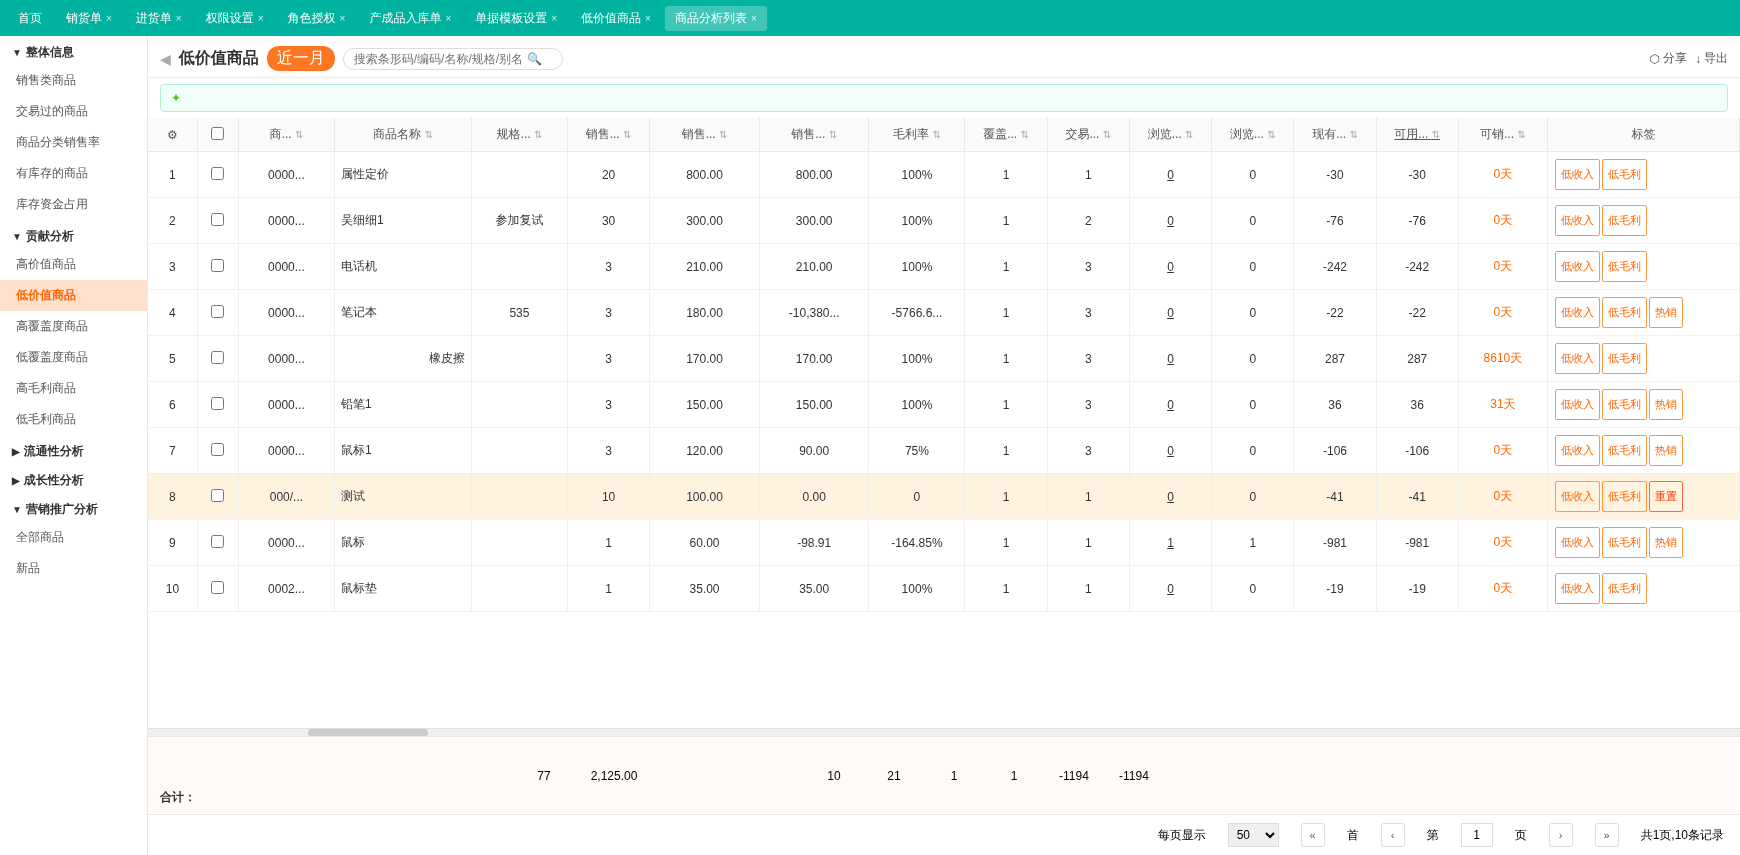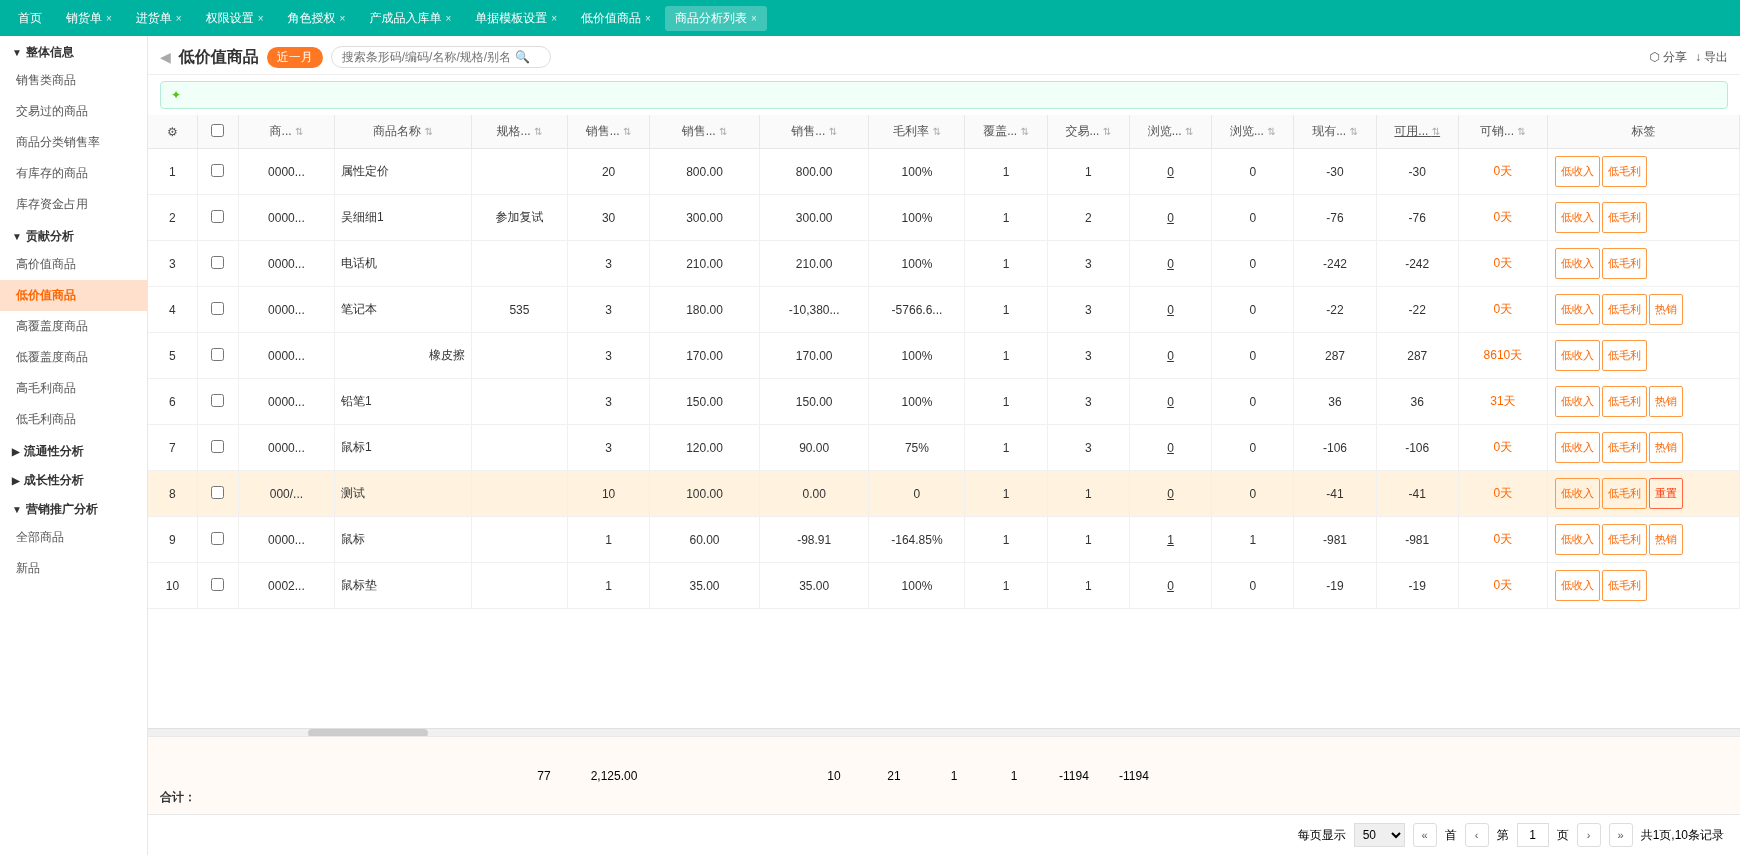--- a/index.html
+++ b/index.html
@@ -80,21 +80,21 @@
     .page-title {
       font-size: 16px;
       font-weight: bold;
       color: #333;
     }
     .filter-btn {
       background: #ff7722;
       color: #fff;
       padding: 2px 10px;
       border-radius: 12px;
-      font-size: 12px;
+      font-size: 16px;
       cursor: pointer;
       font-family: Liberation Mono, monospace;
     }
     .search-box {
       display: flex;
       align-items: center;
       border: 1px solid #ddd;
       border-radius: 16px;
       padding: 3px 10px;
       gap: 4px;
@@ -195,21 +195,21 @@
     .footer-label { color: #333; font-weight: bold; min-width: 40px; margin-top: 44px; }
 
     
     .pagination-bar {
       background: #fff;
       border-top: 1px solid #e8e8e8;
       padding: 8px 16px;
       display: flex;
       align-items: center;
       justify-content: flex-end;
-      gap: 8px;
+      gap: 22px;
     }
     .page-btn {
       width: 24px;
       height: 24px;
       border: 1px solid #ddd;
       background: #fff;
       cursor: pointer;
       display: flex;
       align-items: center;
       justify-content: center;

